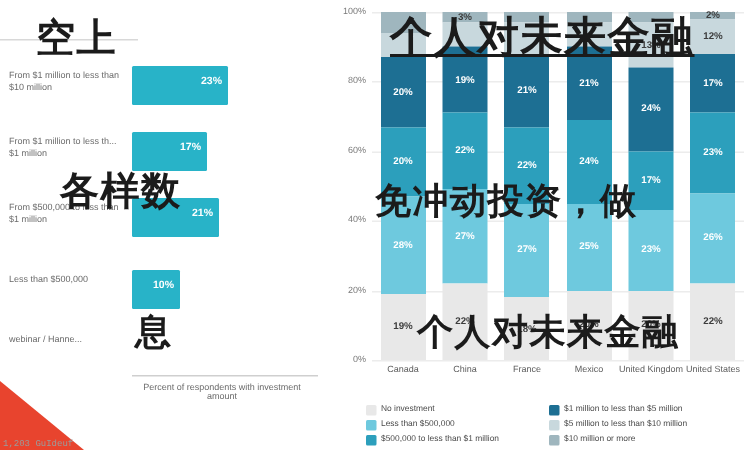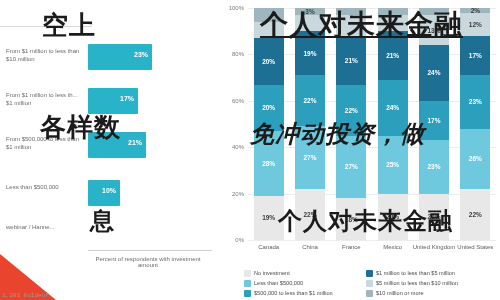--- a/index.html
+++ b/index.html
@@ -10,24 +10,24 @@
   }
   
   .cn-text{
     position:absolute;
     font-family:"DejaVu Sans", sans-serif;
     font-weight:700;
     color:#1b1b1b;
     white-space:nowrap;
     letter-spacing:1px;
   }
-  #cn1{left:42px;top:8px;font-size:26px;}
+  #cn1{left:24px;top:8px;font-size:26px;}
   #cn2{left:260px;top:6px;font-size:28px;text-decoration:underline;}
   #cn3{left:40px;top:110px;font-size:26px;}
-  #cn4{left:250px;top:118px;font-size:24px;font-style:italic;}
+  #cn4{left:250px;top:118px;font-size:24px;}
   #cn5{left:90px;top:205px;font-size:24px;}
   #cn6{left:278px;top:205px;font-size:24px;}
 
   
   #left-panel{
     position:absolute;left:0;top:0;width:216px;height:276px;
     background:#ffffff;
   }
   .lp-row{
     position:absolute;left:6px;

